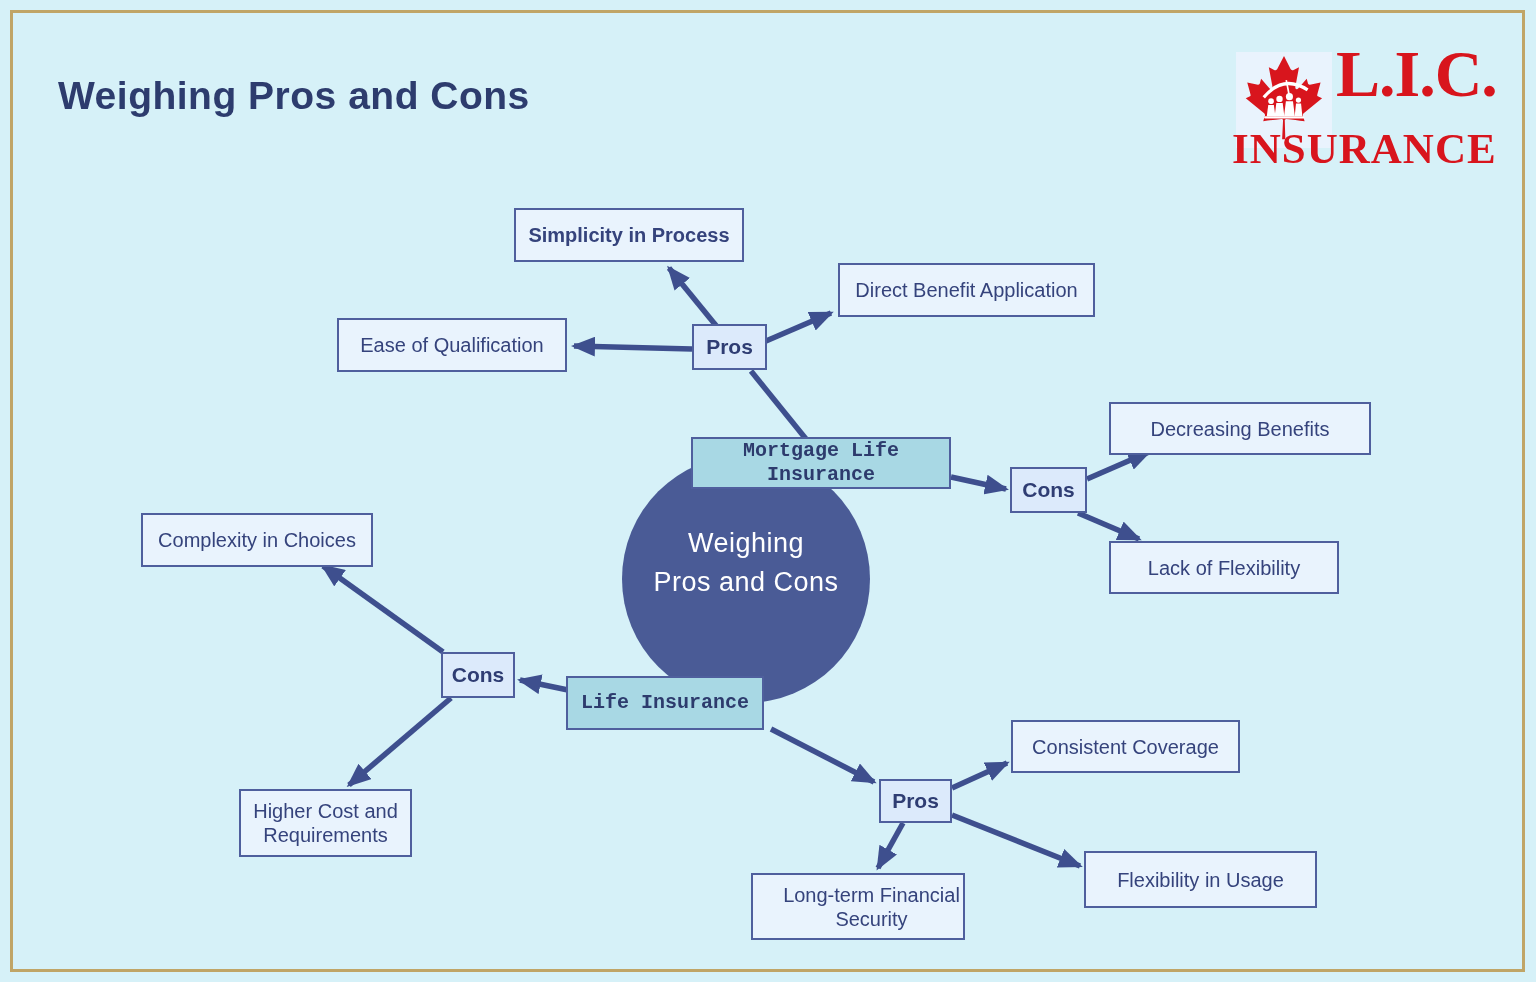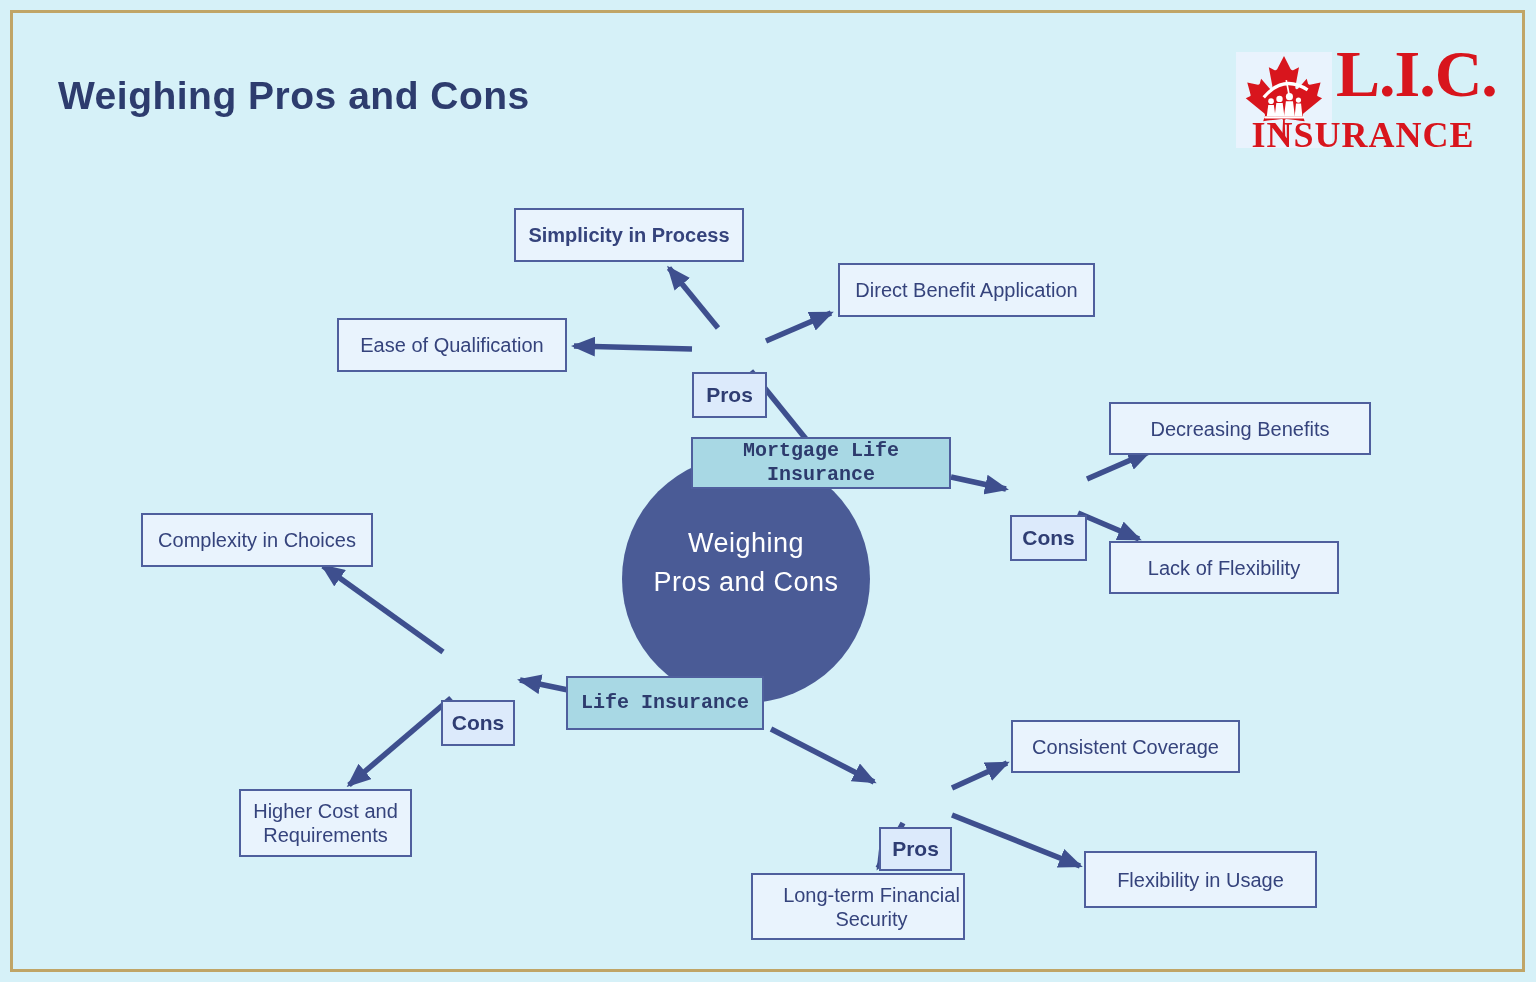--- a/index.html
+++ b/index.html
@@ -36,44 +36,44 @@
   
   #logo{position:absolute;left:1232px;top:42px;width:262px;height:112px;}
   #logo .leaf{position:absolute;left:4px;top:10px;width:96px;height:96px;}
   #logo .acronym{
     position:absolute;left:104px;top:-6px;width:158px;
     font-family:"Liberation Serif","DejaVu Serif",serif;
     font-size:66px;font-weight:bold;color:var(--logo-red);
     text-align:right;letter-spacing:-1px;
   }
   #logo .wordmark{
-    position:absolute;left:0px;top:72px;width:262px;
+    position:absolute;left:0px;top:82px;width:262px;
     font-family:"Liberation Serif","DejaVu Serif",serif;
-    font-size:36px;font-weight:bold;color:var(--logo-red);
+    font-size:43px;font-weight:bold;color:var(--logo-red);
     text-align:center;letter-spacing:1px;
   }
   
   #diagram-svg{position:absolute;left:0;top:0;width:1536px;height:982px;}
   #diagram-svg line{stroke:var(--connector);stroke-width:5.5;}
   #diagram-svg circle{fill:var(--circle-fill);}
   #arrowhead path{fill:var(--connector);}
   
   #center-label{
     position:absolute;left:596px;top:524px;width:300px;
     text-align:center;color:#ffffff;font-size:27px;font-weight:normal;
     line-height:39px;letter-spacing:0.5px;
   }
   
   .node{
     position:absolute;display:flex;align-items:center;justify-content:center;
     text-align:center;border:2px solid var(--node-border);
     color:var(--node-text);font-size:20px;line-height:24px;
   }
   .leaf{background:var(--leaf-fill);}
-  .pc{background:var(--pros-cons-fill);font-weight:bold;font-size:21px;color:#2f3d73;margin-top:48px;}
+  .pc{background:var(--pros-cons-fill);font-weight:bold;font-size:21px;color:#2f3d73;}
   .topic{background:var(--topic-fill);font-weight:bold;color:#2d3b6d;font-family:Liberation Mono, monospace;}
   #node-simplicity {left:514px;top:208px;width:230px;height:54px;font-weight:bold;}
   #node-direct     {left:838px;top:263px;width:257px;height:54px;}
   #node-ease       {left:337px;top:318px;width:230px;height:54px;}
   #node-mpros      {left:692px;top:324px;width:75px;height:46px;}
   #node-mortgage   {left:691px;top:437px;width:260px;height:52px;}
   #node-mcons      {left:1010px;top:467px;width:77px;height:46px;}
   #node-decreasing {left:1109px;top:402px;width:262px;height:53px;}
   #node-lack       {left:1109px;top:541px;width:230px;height:53px;}
   #node-life       {left:566px;top:676px;width:198px;height:54px;}

